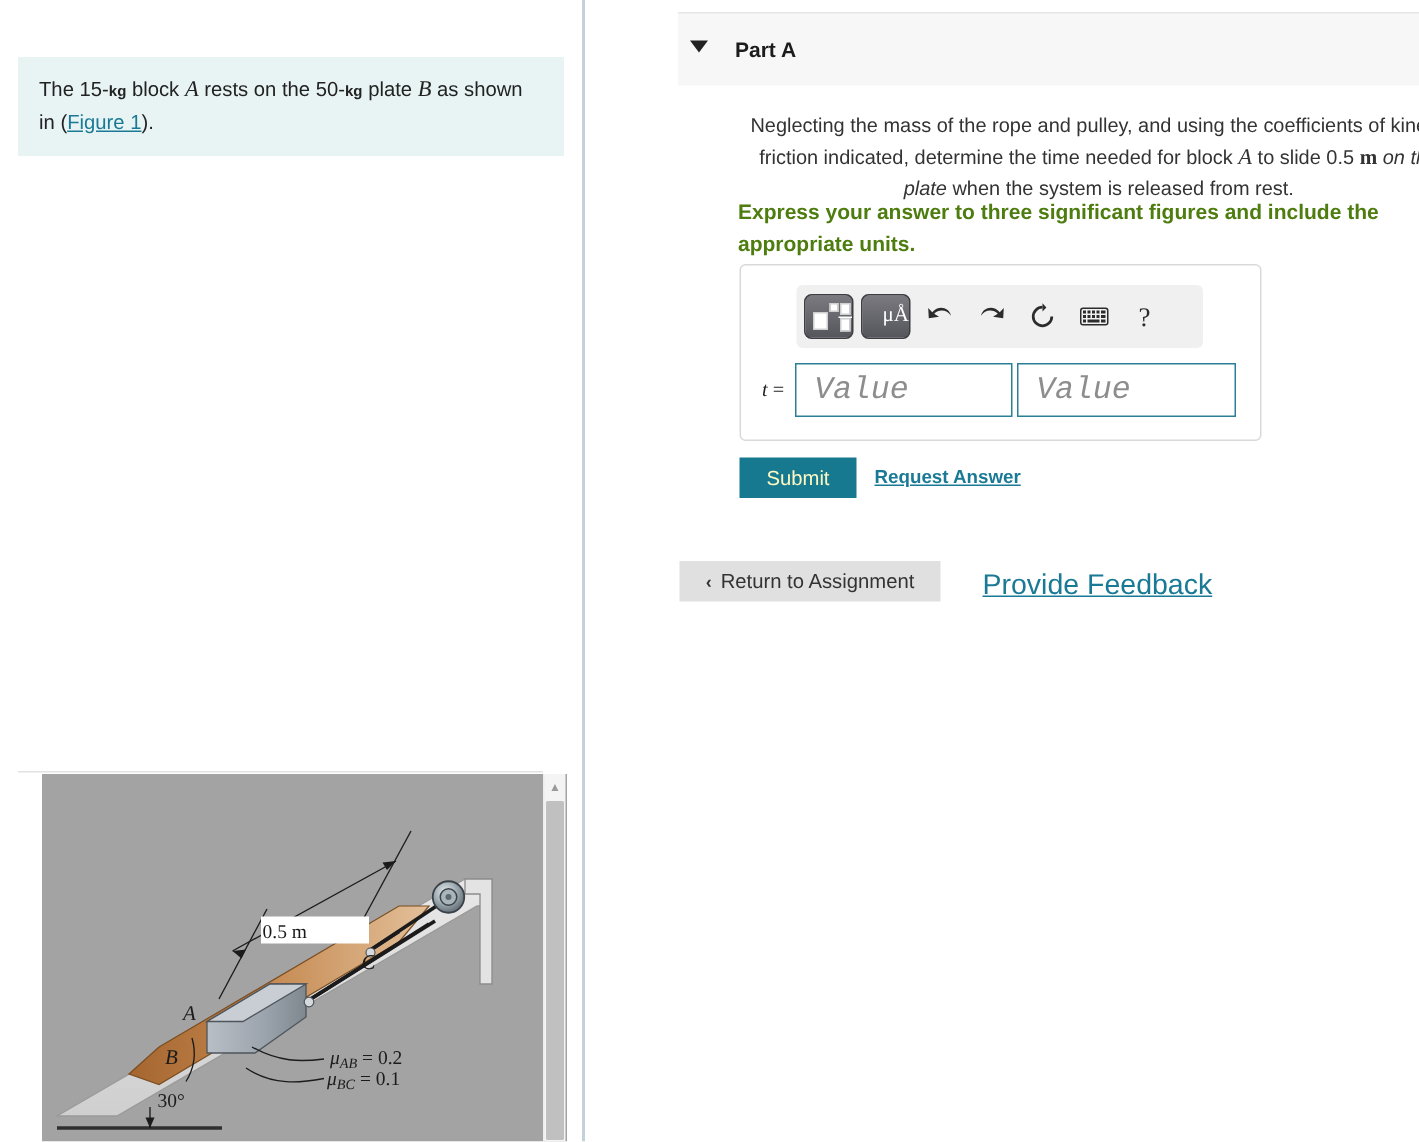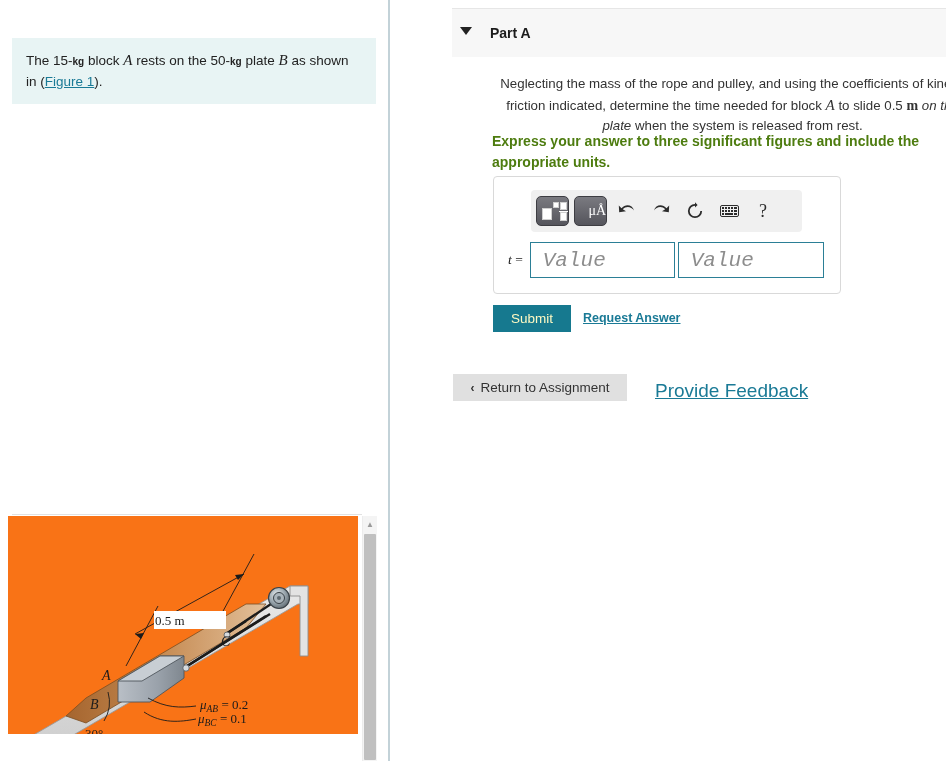--- a/index.html
+++ b/index.html
@@ -108,25 +108,25 @@
     position: absolute;
     left: 12px; top: 514px;
     width: 350px;
     height: 1px;
     background: #e2e2e2;
   }
 
   
   #figure-viewport {
     position: absolute;
-    left: 8px; top: 516px;
+    left: 28px; top: 516px;
     width: 350px;
-    height: 218px;
+    height: 245px;
     overflow: hidden;
-    background: #f97316;
+    background: #a3a3a3;
   }
   #figure-scrollbar {
     position: absolute;
     left: 362px; top: 516px;
     width: 15px;
     height: 245px;
     background: #f4f4f4;
     border-left: 1px solid #ececec;
     box-sizing: border-box;
     cursor: pointer;

